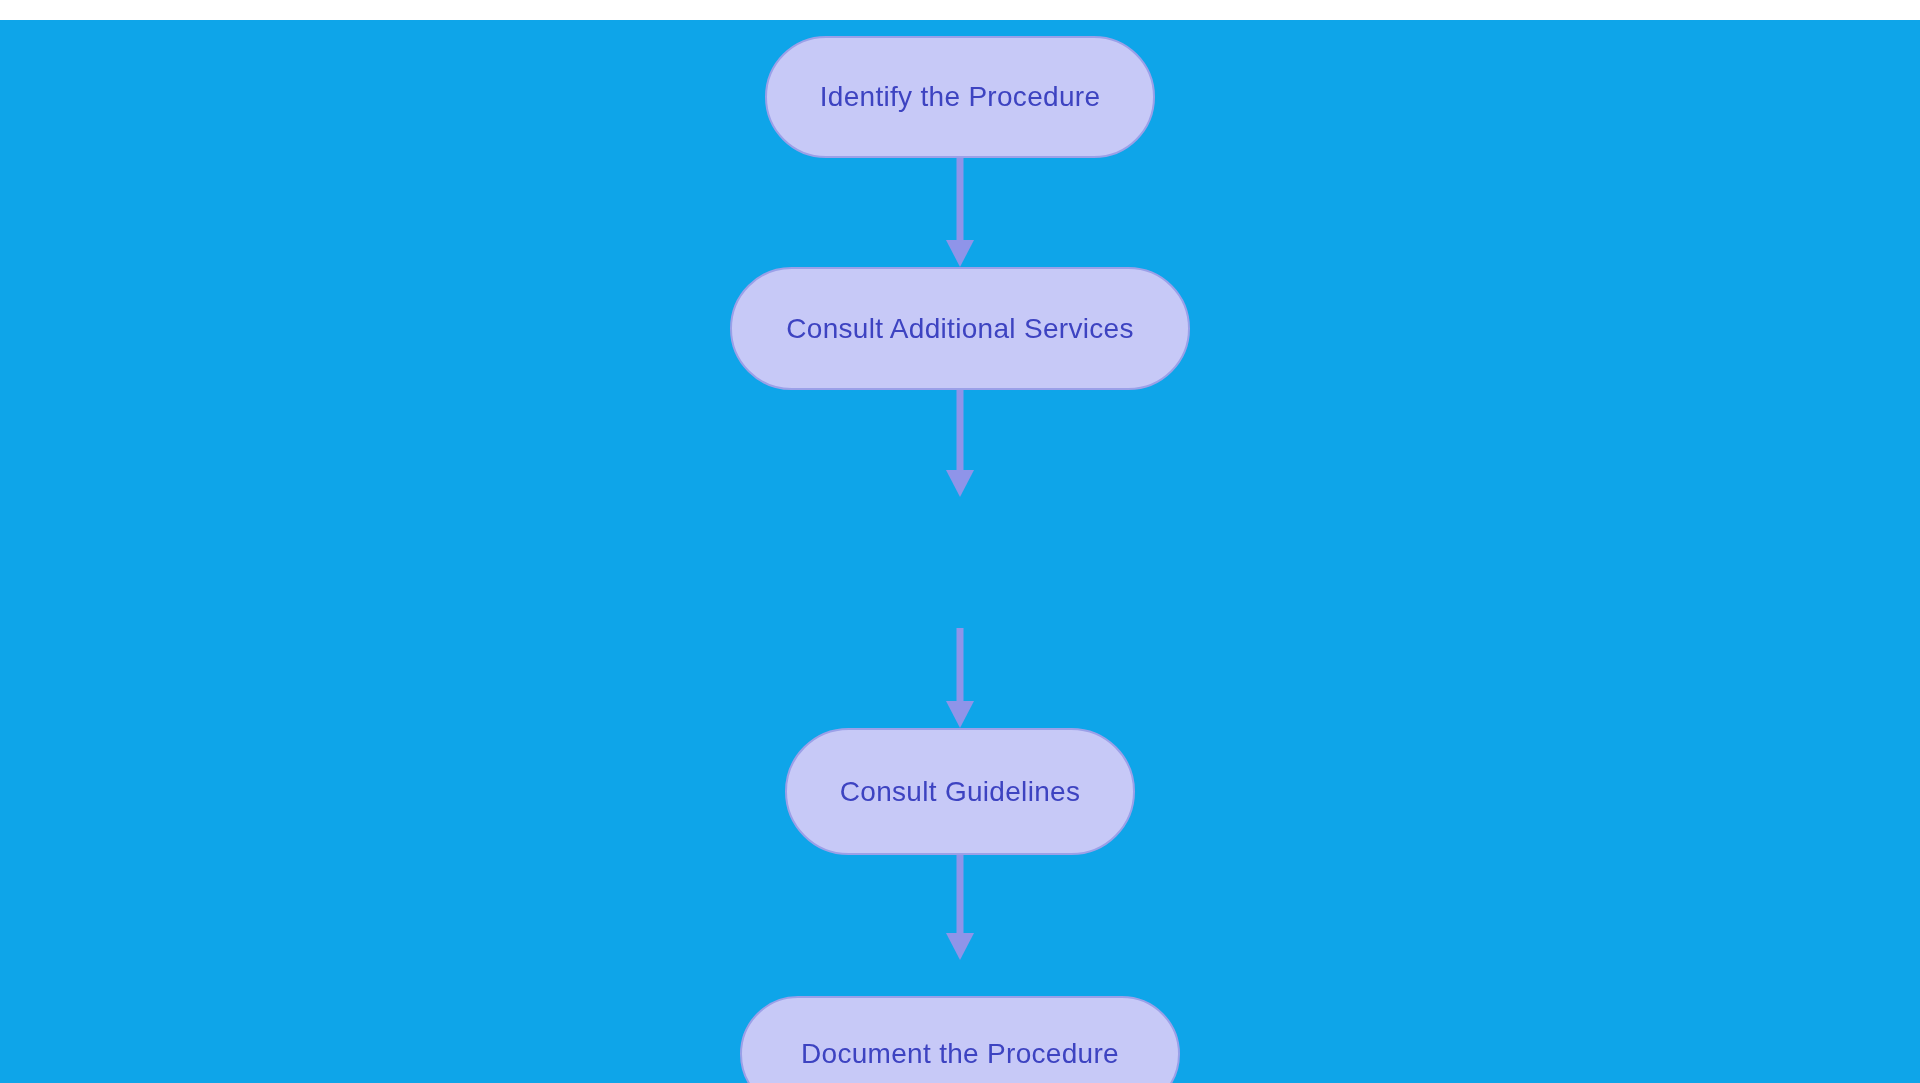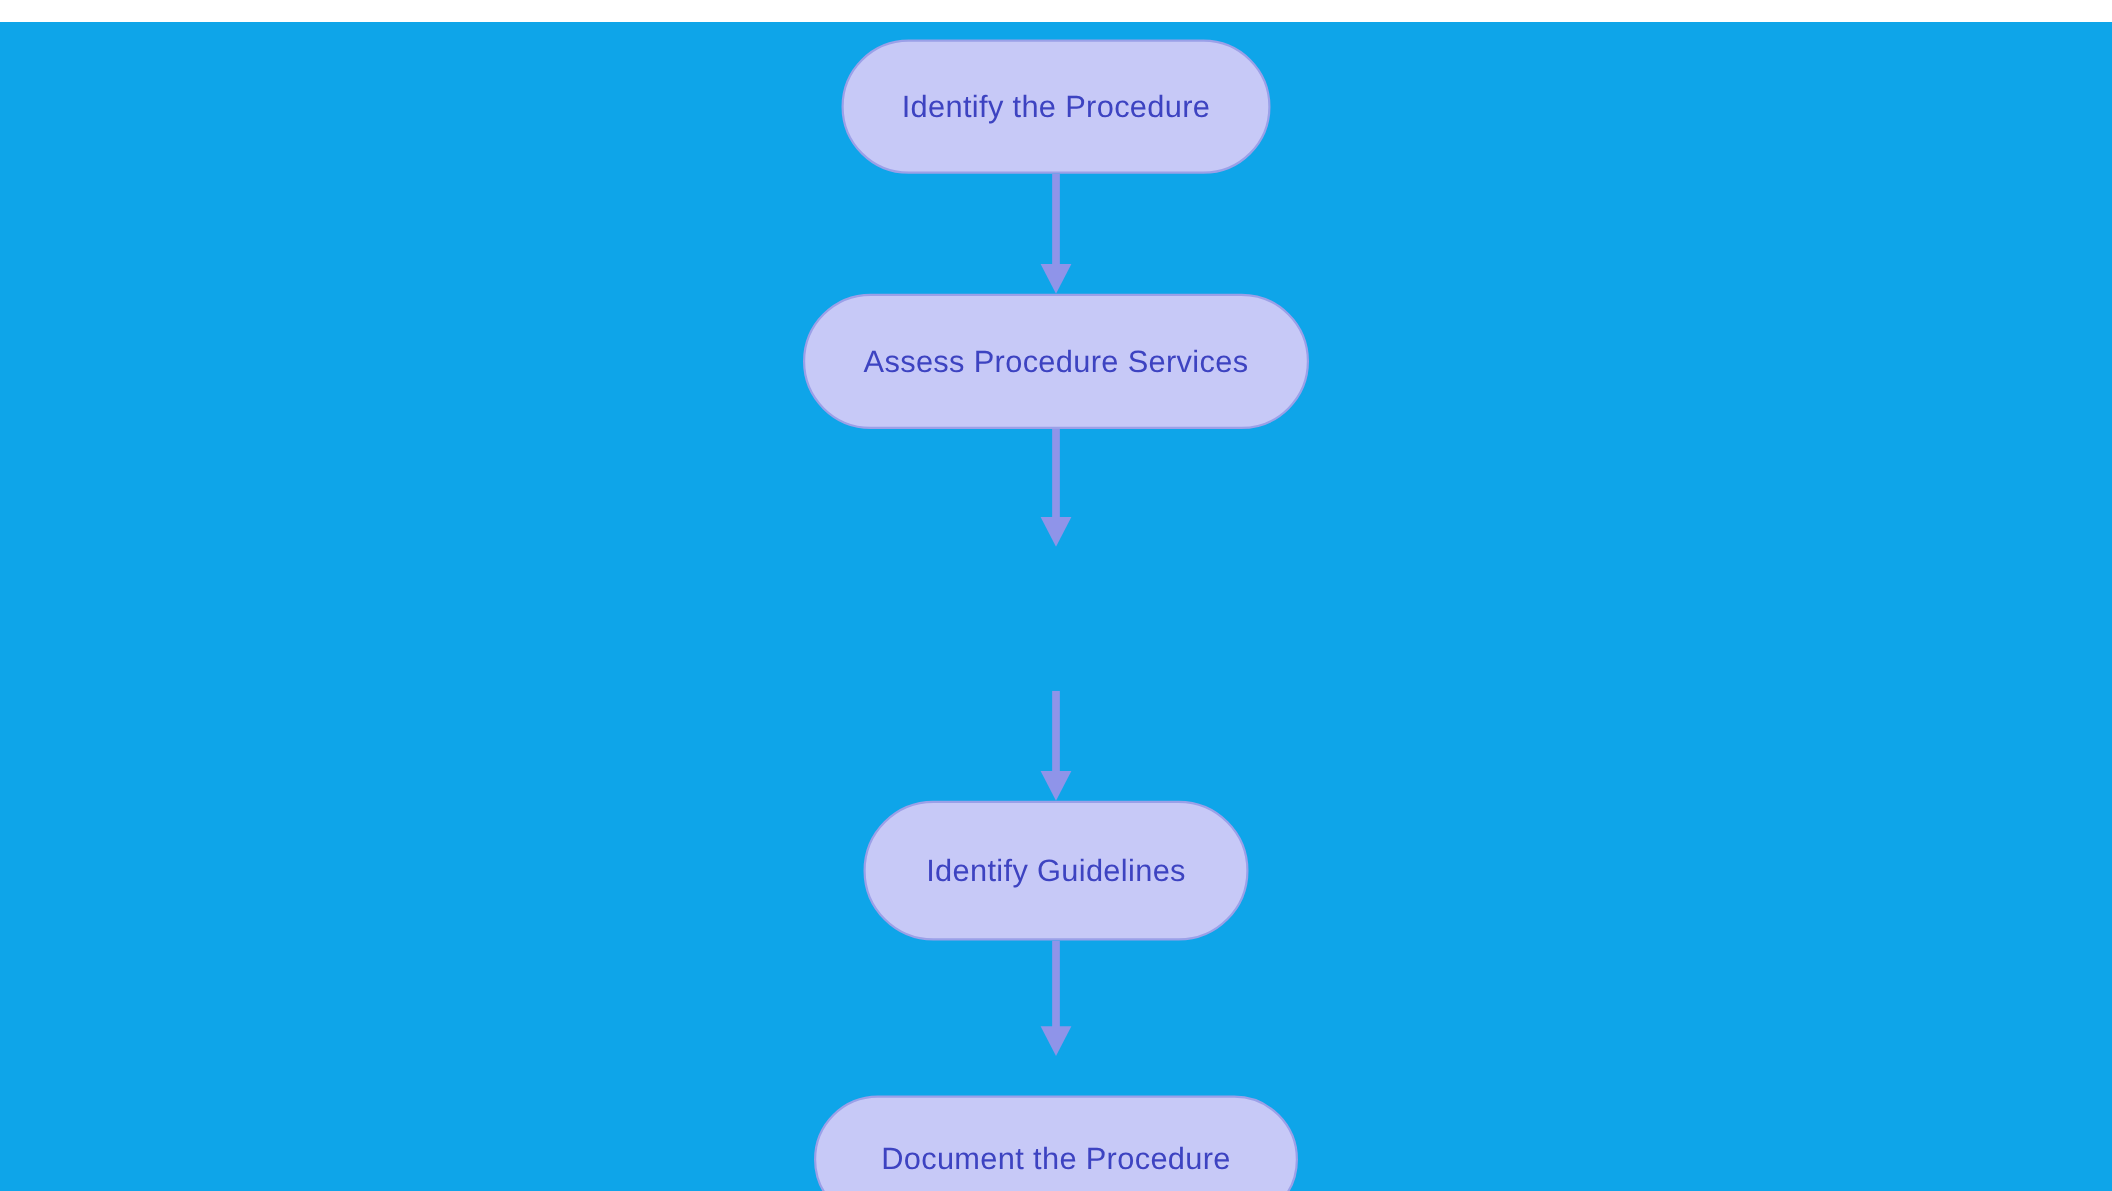--- a/index.html
+++ b/index.html
@@ -60,36 +60,36 @@
   <div class="node n0">
     <span class="node-label">Identify the Procedure</span>
   </div>
 
   <svg class="arrow a0" viewBox="0 0 32 109" preserveAspectRatio="none" aria-hidden="true">
     <line x1="16" y1="0" x2="16" y2="84" stroke="#8f94e9" stroke-width="7"></line>
     <polygon points="2,82 30,82 16,109" fill="#8f94e9"></polygon>
   </svg>
 
   <div class="node n1">
-    <span class="node-label">Assess Procedure Services</span>
+    <span class="node-label">Consult Additional Services</span>
   </div>
 
   <svg class="arrow a1" viewBox="0 0 32 107" preserveAspectRatio="none" aria-hidden="true">
     <line x1="16" y1="0" x2="16" y2="82" stroke="#8f94e9" stroke-width="7"></line>
     <polygon points="2,80 30,80 16,107" fill="#8f94e9"></polygon>
   </svg>
 
 
   <svg class="arrow a2" viewBox="0 0 32 100" preserveAspectRatio="none" aria-hidden="true">
     <line x1="16" y1="0" x2="16" y2="75" stroke="#8f94e9" stroke-width="7"></line>
     <polygon points="2,73 30,73 16,100" fill="#8f94e9"></polygon>
   </svg>
 
   <div class="node n3">
-    <span class="node-label">Identify Guidelines</span>
+    <span class="node-label">Consult Guidelines</span>
   </div>
 
   <svg class="arrow a3" viewBox="0 0 32 105" preserveAspectRatio="none" aria-hidden="true">
     <line x1="16" y1="0" x2="16" y2="80" stroke="#8f94e9" stroke-width="7"></line>
     <polygon points="2,78 30,78 16,105" fill="#8f94e9"></polygon>
   </svg>
 
   <div class="node n4">
     <span class="node-label">Document the Procedure</span>
   </div>

